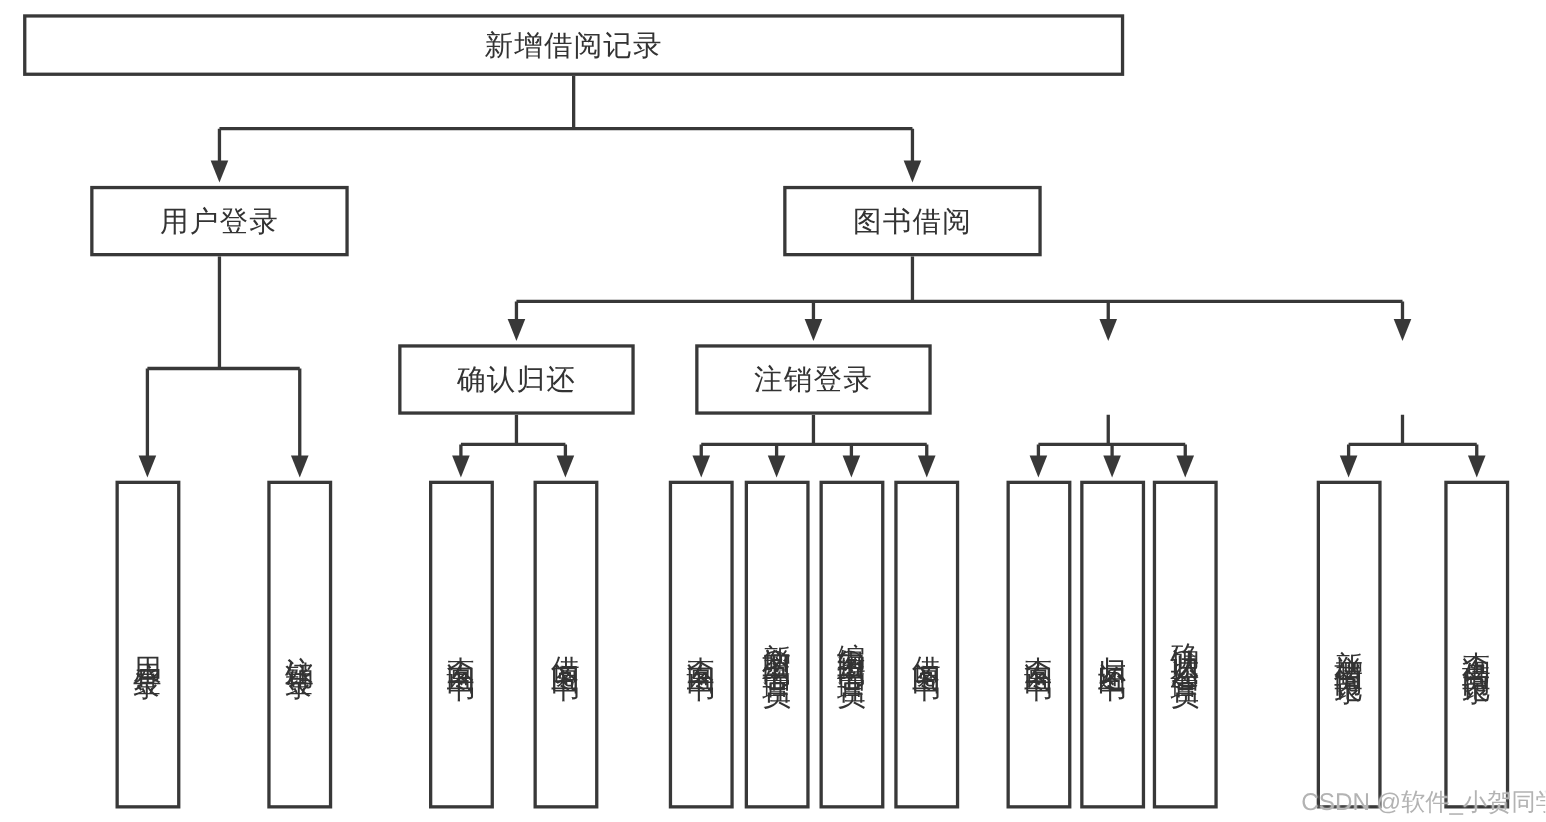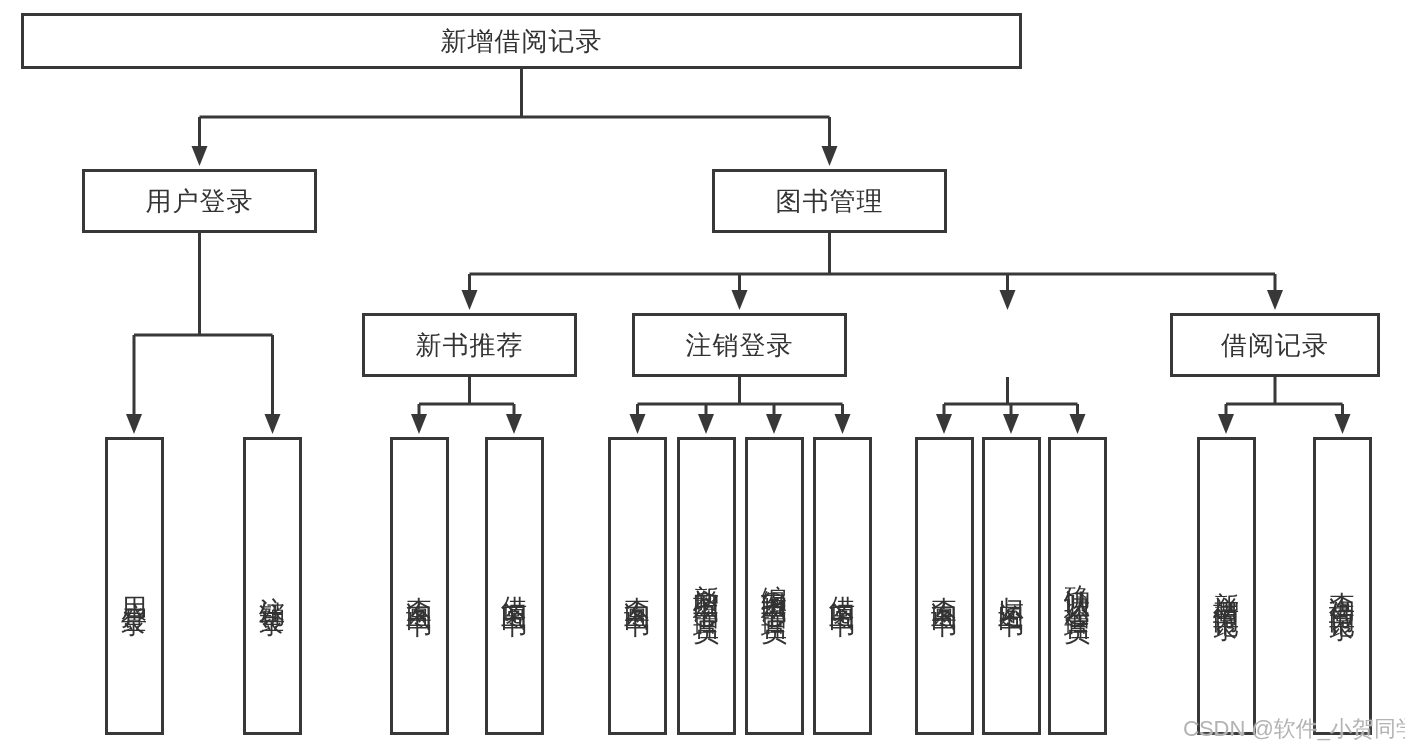--- a/index.html
+++ b/index.html
@@ -93,31 +93,28 @@
   </svg>
 
   <div class="node h-node" style="left:21px; top:13px; width:1001px; height:56px">
     <span>新增借阅记录</span>
   </div>
 
   <div class="node h-node" style="left:82px; top:169px; width:235px; height:64px">
     <span>用户登录</span>
   </div>
   <div class="node h-node" style="left:712px; top:169px; width:235px; height:64px">
-    <span>图书管理</span>
+    <span>图书借阅</span>
   </div>
 
   <div class="node h-node" style="left:362px; top:313px; width:215px; height:64px">
-    <span>新书推荐</span>
+    <span>确认归还</span>
   </div>
   <div class="node h-node" style="left:632px; top:313px; width:215px; height:64px">
     <span>注销登录</span>
-  </div>
-  <div class="node h-node" style="left:1170px; top:313px; width:210px; height:64px">
-    <span>借阅记录</span>
   </div>
 
   <div class="node v-node" style="left:105px; top:437px; width:59px; height:298px">
     <span>用户登录</span>
   </div>
   <div class="node v-node" style="left:243px; top:437px; width:59px; height:298px">
     <span>注销登录</span>
   </div>
   <div class="node v-node" style="left:390px; top:437px; width:59px; height:298px">
     <span>查询图书</span>

